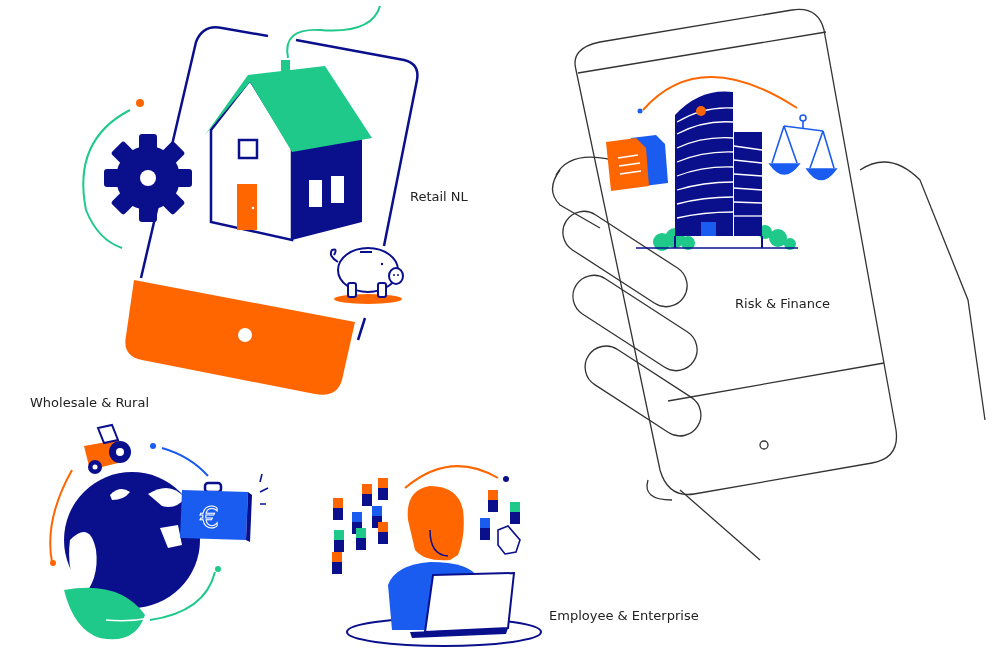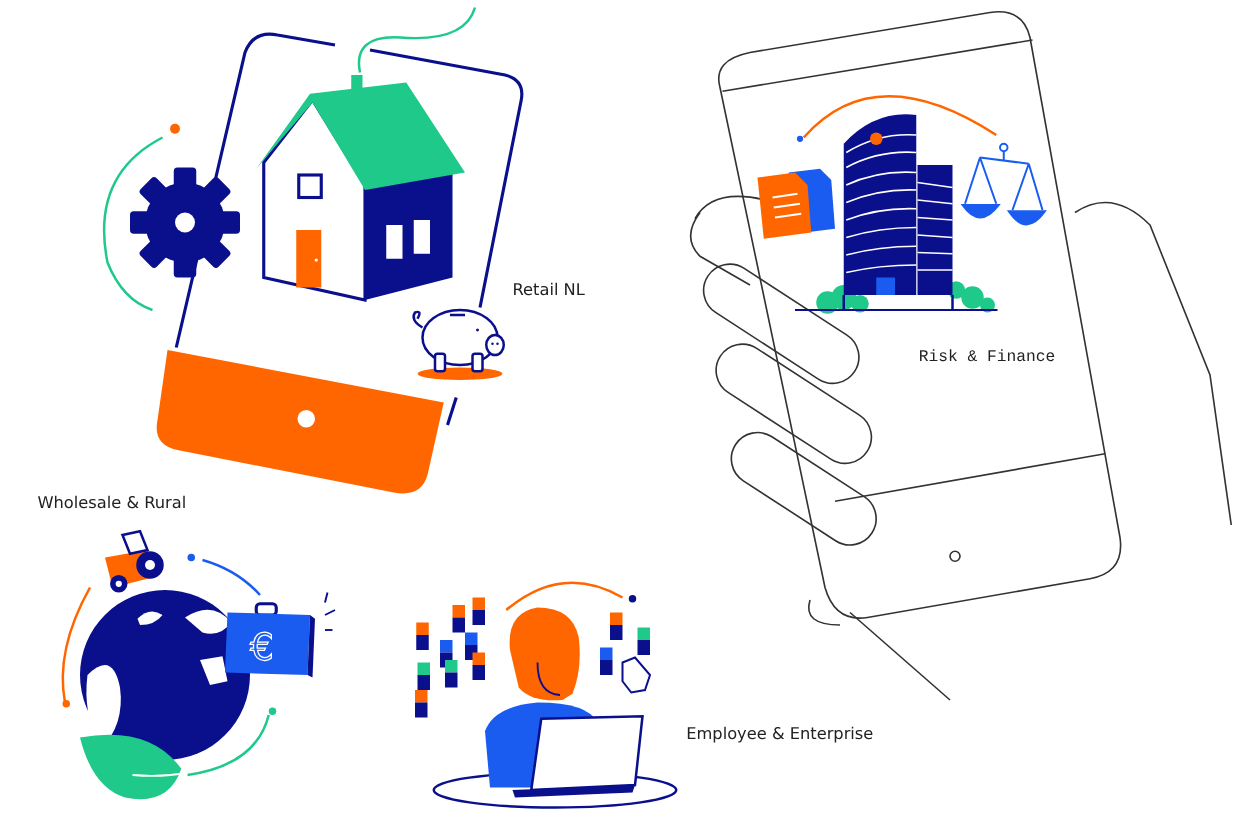--- a/index.html
+++ b/index.html
@@ -258,16 +258,16 @@
       <path d="M430,530 Q430,555 448,556" fill="none" stroke="#0a0f8c" stroke-width="1.5"></path>
     </g>
 
     <g>
       <path d="M433,575 L514,573 L508,628 L425,632 Z" fill="#fff" stroke="#0a0f8c" stroke-width="2"></path>
       <path d="M410,632 L508,628 L506,634 L412,638 Z" fill="#0a0f8c"></path>
     </g>
   </g>
 </svg>
 
-<div class="label" style="left:410px; top:189px;margin-top:36px;">Retail NL</div>
-<div class="label" style="left:735px; top:278px;font-family:Liberation Mono, monospace;">Risk &amp; Finance</div>
+<div class="label" style="left:410px; top:189px;">Retail NL</div>
+<div class="label" style="left:735px; top:296px;">Risk &amp; Finance</div>
 <div class="label" style="left:30px; top:395px;">Wholesale &amp; Rural</div>
-<div class="label" style="left:549px; top:580px;">Employee &amp; Enterprise</div>
+<div class="label" style="left:549px; top:608px;">Employee &amp; Enterprise</div>
 
 </body></html>

